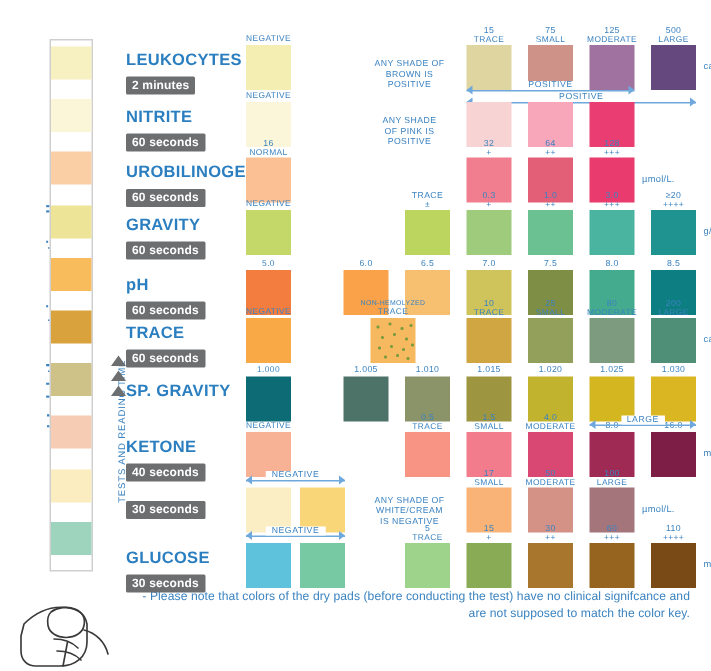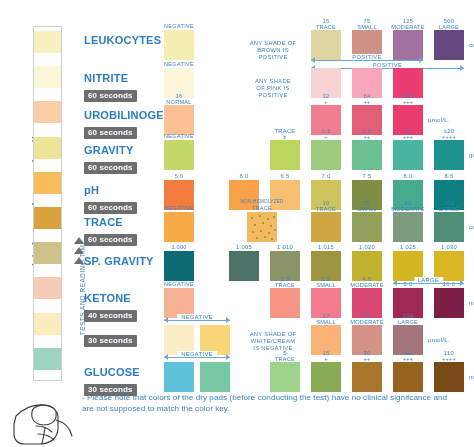--- a/index.html
+++ b/index.html
@@ -94,21 +94,21 @@
 
   
   #blood-nonhem{position:absolute;}
   #blood-nonhem .dot{position:absolute;width:1.6px;height:1.6px;border-radius:50%;background:#7b9c3e;}
 
   
   #footnotes{
     position:absolute;left:82px;top:392px;width:378px;
     font-size:8.1px;line-height:11.2px;color:#3b83c0;letter-spacing:.05px;
   }
-  #footnotes p{margin:0;}
+  #footnotes p{margin:0;text-align:right;}
 </style>
 </head>
 <body>
 
 <div class="root">
 
   <div id="hold-vertical">Hold the strip vertically</div>
 
   <div id="strip">
       <div class="strip-pad" style="top: 4px; height: 22px; background: rgb(247, 240, 192);"></div>
@@ -141,20 +141,21 @@
     </g>
   </svg>
 
   <div id="footnotes">
     <p>- Please note that colors of the dry pads (before conducting the test) have no clinical signifcance and are not supposed to match the color key.</p>
   </div>
 
   <div id="generated">
       <div class="analyte" style="top: 34px;">
         <div class="nm">LEUKOCYTES</div>
+        <div><span class="tm">2 minutes</span></div>
       </div>
       <div class="sw" style="left: 164px; top: 30px; width: 30px; height: 30px; background: rgb(244, 238, 178);"></div>
       <div class="cap" style="left: 155px; width: 48px; top: 23px;">
         <b class="w">NEGATIVE</b>
       </div>
       <div class="note" style="left: 218px; width: 110px; top: 40px;">
         <div>ANY SHADE OF</div>
         <div>BROWN IS</div>
         <div>POSITIVE</div>
       </div>

